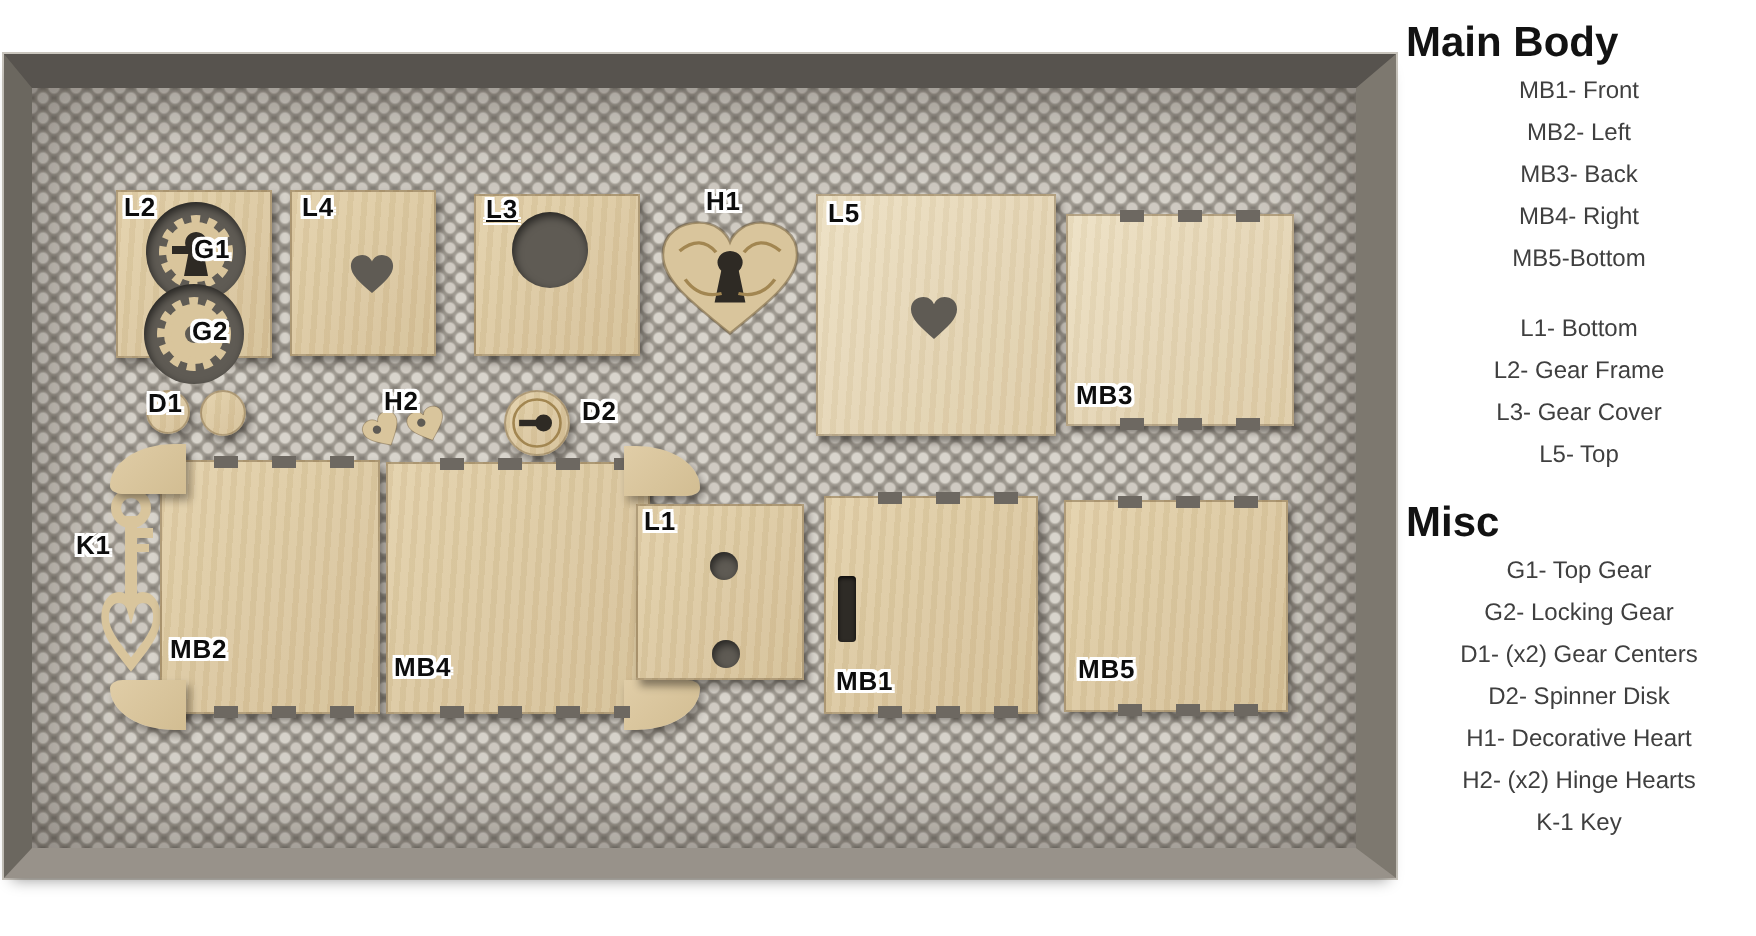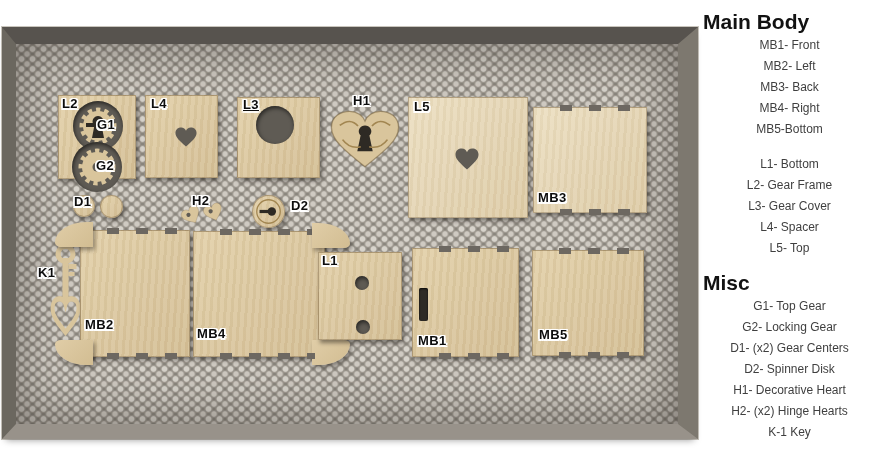--- a/index.html
+++ b/index.html
@@ -200,21 +200,20 @@
         <li>MB3- Back</li>
         <li>MB4- Right</li>
         <li>MB5-Bottom</li>
       </ul>
     </section>
     <section>
       <ul>
         <li>L1- Bottom</li>
         <li>L2- Gear Frame</li>
         <li>L3- Gear Cover</li>
-        <li>L4- Spacer</li>
         <li>L5- Top</li>
       </ul>
     </section>
     <section>
       <h3>Misc</h3>
       <ul>
         <li>G1- Top Gear</li>
         <li>G2- Locking Gear</li>
         <li>D1- (x2) Gear Centers</li>
         <li>D2- Spinner Disk</li>

